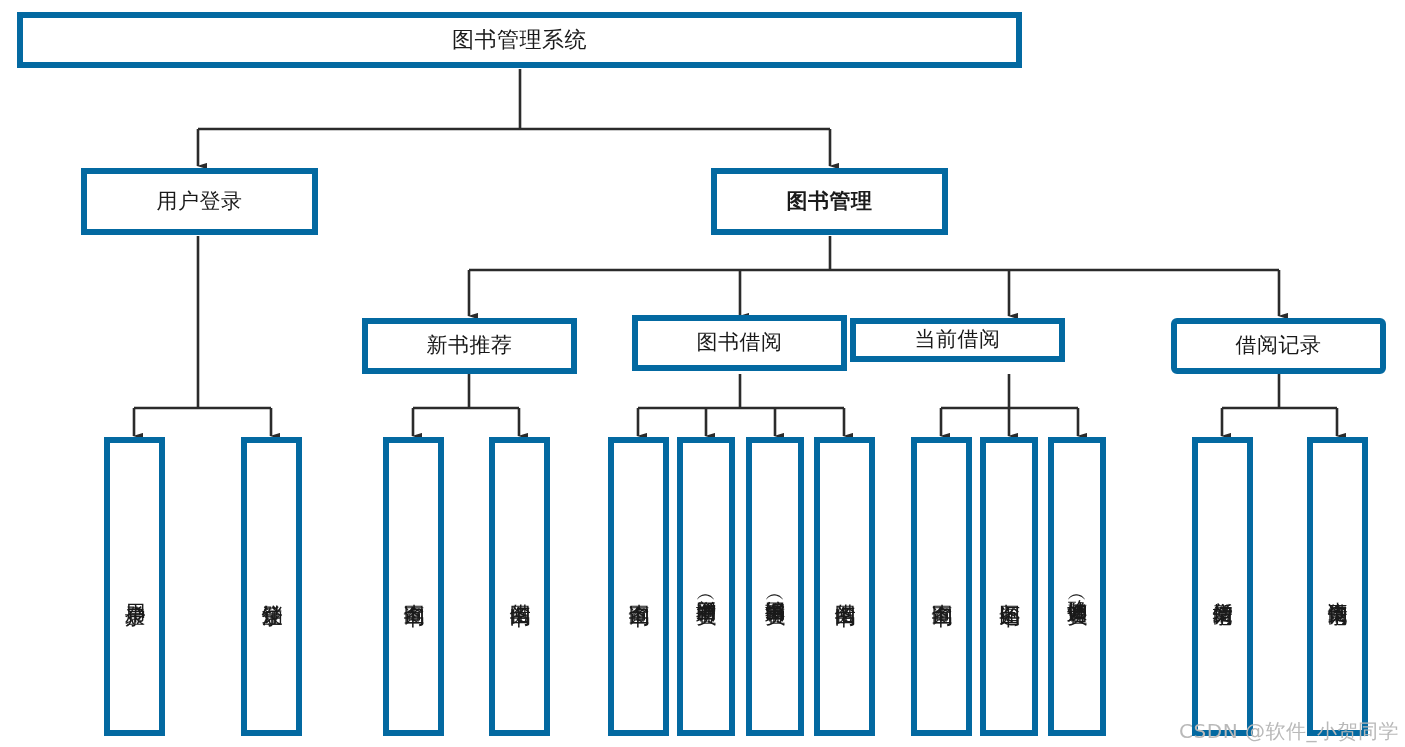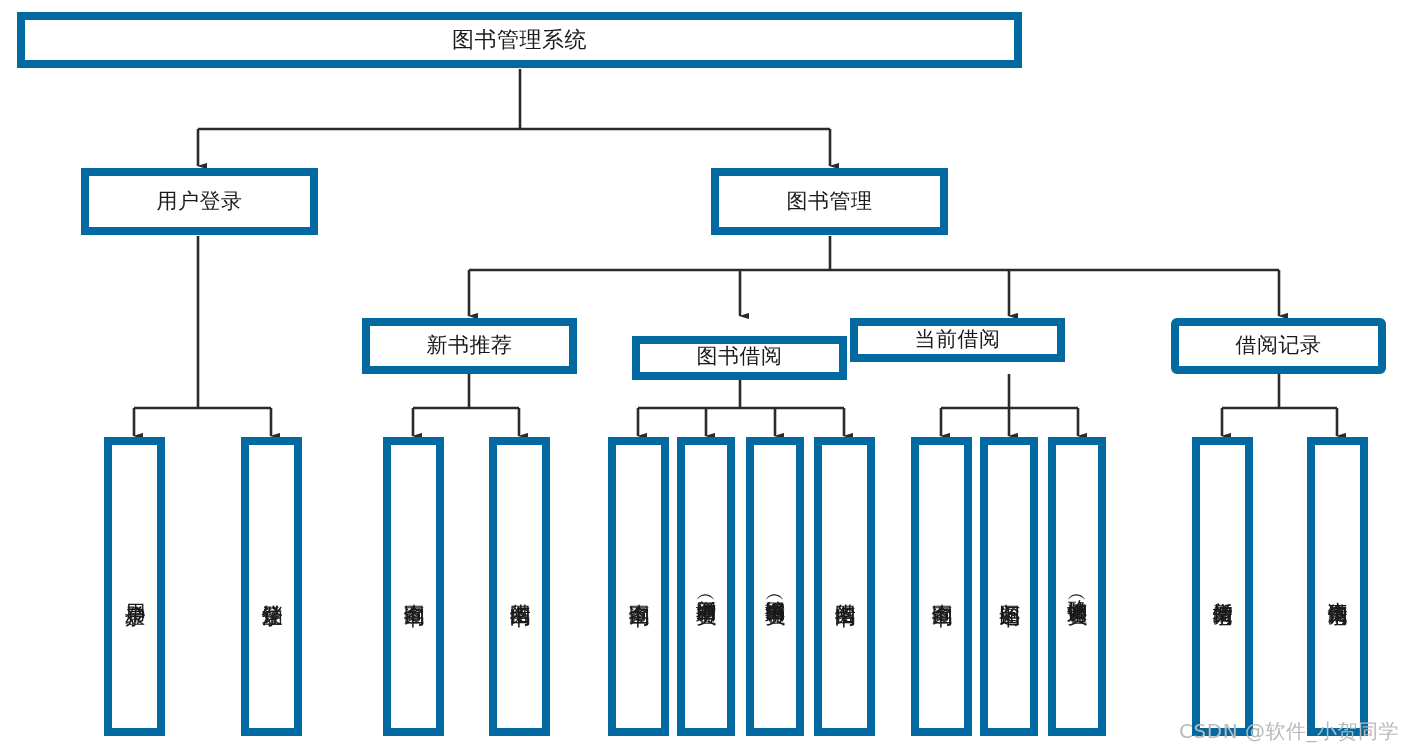--- a/index.html
+++ b/index.html
@@ -22,21 +22,21 @@
   svg.diagram-canvas {
     position: absolute;
     left: 0;
     top: 0;
     width: 1405px;
     height: 747px;
   }
   .node-box {
     position: absolute;
     box-sizing: border-box;
-    border: 8px solid #0369a1;
+    border: 6px solid #0369a1;
     background: #ffffff;
     display: flex;
     align-items: center;
     justify-content: center;
   }
   .node-box.horizontal .node-label {
     font-size: 21px;
     line-height: 1.1;
     color: #1a1a1a;
     letter-spacing: 0.5px;
@@ -141,28 +141,28 @@
     </g>
   </svg>
 
   <div class="node-box horizontal" id="root-node" style="left:17px; top:12px; width:1005px; height:56px;">
     <span class="node-label">图书管理系统</span>
   </div>
 
   <div class="node-box horizontal" style="left:81px; top:168px; width:237px; height:67px;">
     <span class="node-label">用户登录</span>
   </div>
-  <div class="node-box horizontal" style="left:711px; top:168px; width:237px; height:67px;">
+  <div class="node-box horizontal" style="left:711px; top:168px; width:237px; height:67px;font-weight:bold;">
     <span class="node-label">图书管理</span>
   </div>
 
   <div class="node-box horizontal" style="left:362px; top:318px; width:215px; height:56px;">
     <span class="node-label">新书推荐</span>
   </div>
-  <div class="node-box horizontal" style="left:632px; top:336px; width:215px; height:44px;font-family:Liberation Mono, monospace;">
+  <div class="node-box horizontal" style="left:632px; top:315px; width:215px; height:56px;">
     <span class="node-label">图书借阅</span>
   </div>
   <div class="node-box horizontal" style="left:850px; top:318px; width:215px; height:44px;">
     <span class="node-label">当前借阅</span>
   </div>
   <div class="node-box horizontal" style="left:1171px; top:318px; width:215px; height:56px;border-radius:6px;">
     <span class="node-label">借阅记录</span>
   </div>
 
   <div class="node-box vertical" style="left:104px; top:437px; width:61px; height:299px;">

